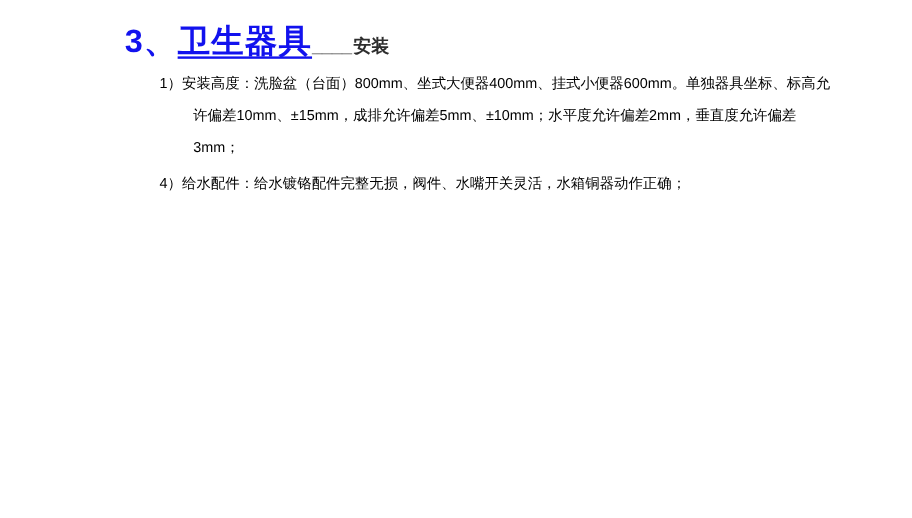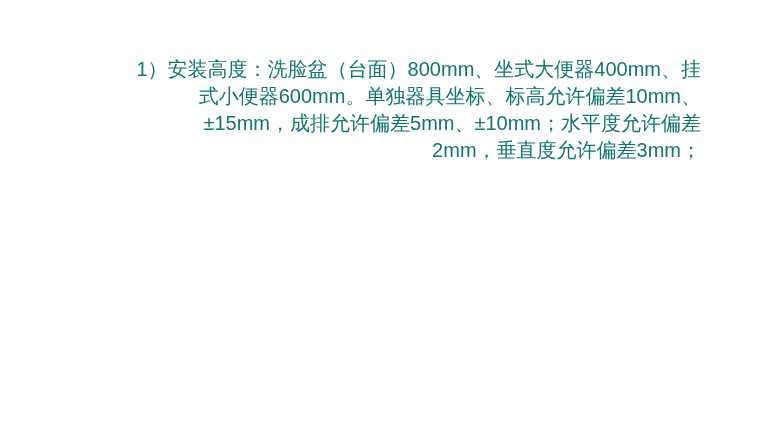--- a/index.html
+++ b/index.html
@@ -43,48 +43,54 @@
     font-size: 15px;
     font-weight: 600;
     color: #2e2e2e;
     margin-left: 1px;
   }
   .content {
     position: absolute;
     left: 133px;
     top: 56px;
     width: 568px;
-    color: #0f766e;
-    font-size: 20px;
+    color: #000000;
+    font-size: 12px;
     line-height: 27px;
-    text-align: right;
+    text-align: left;
   }
   .item {
     padding-left: 28px;
     text-indent: -28px;
     margin: 0 0 3px 0;
   }
   .item-num {
     display: inline;
   }
   .item-text {
     display: inline;
   }
 </style>
 </head>
 <body>
 
 <div class="slide">
 
+  <div class="title-row">
+    <span class="title-number">3、</span><span class="title-main">卫生器具</span><span class="title-underscore">____</span><span class="title-suffix">安装</span>
+  </div>
 
   <div class="content">
 
     <p class="item">
       <span class="item-num">1）</span><span class="item-text">安装高度：洗脸盆（台面）800mm、坐式大便器400mm、挂式小便器600mm。单独器具坐标、标高允许偏差10mm、±15mm，成排允许偏差5mm、±10mm；水平度允许偏差2mm，垂直度允许偏差3mm；</span>
     </p>
 
 
 
+    <p class="item">
+      <span class="item-num">4）</span><span class="item-text">给水配件：给水镀铬配件完整无损，阀件、水嘴开关灵活，水箱铜器动作正确；</span>
+    </p>
 
 
   </div>
 
 </div>
 
 </body></html>

